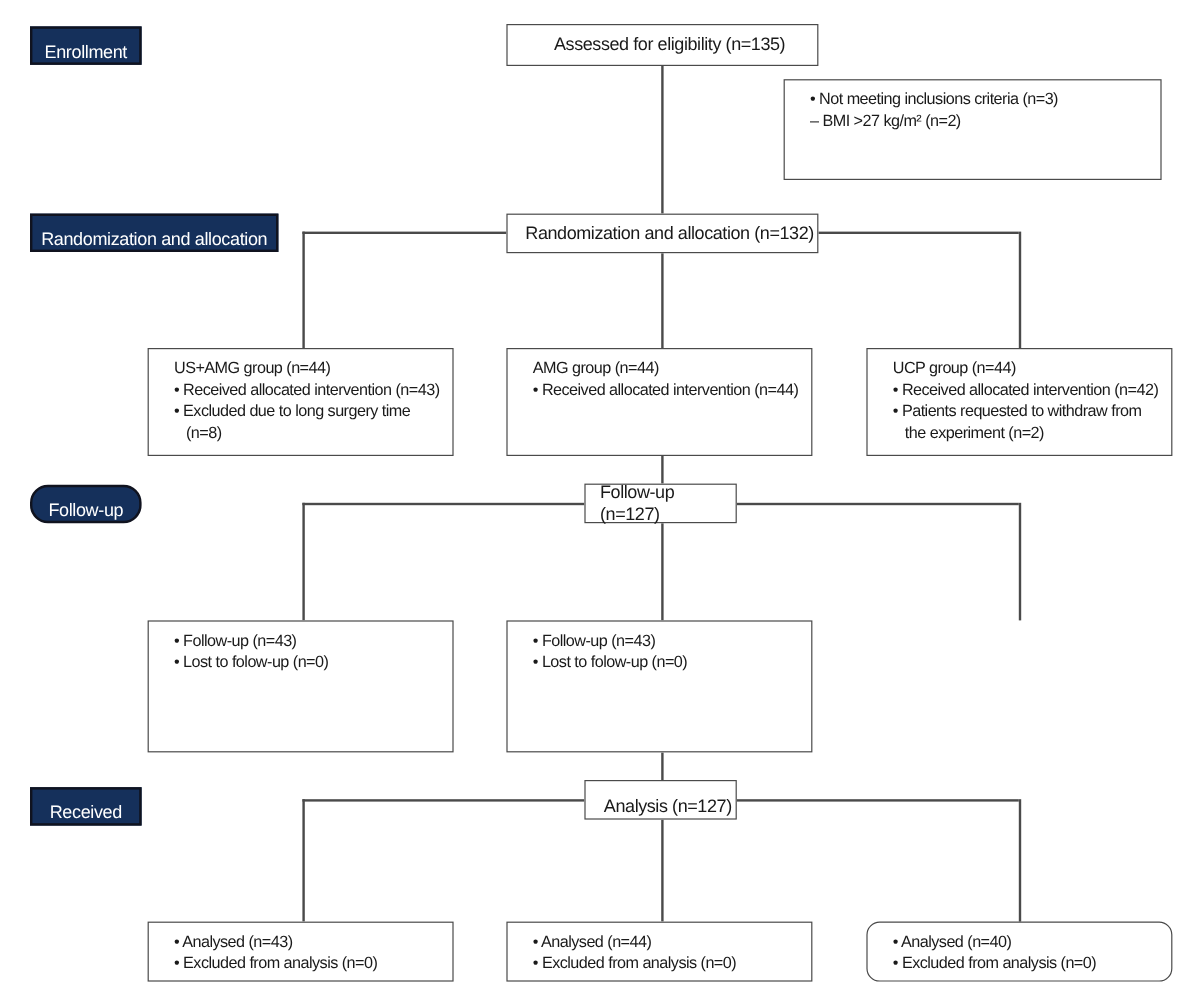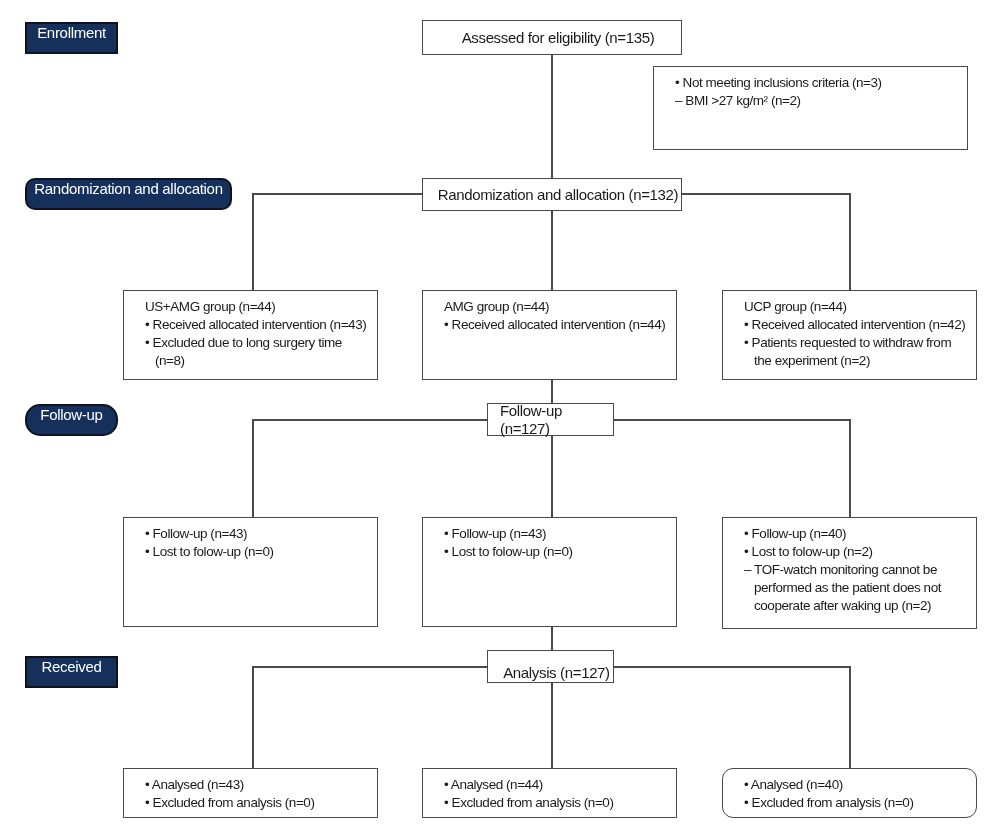--- a/index.html
+++ b/index.html
@@ -10,21 +10,21 @@
     font-family:"Liberation Sans", sans-serif;
     color:#1a1a1a;
     overflow:hidden;
   }
   
   .stage{
     position:absolute;
     background:#15305b;
     border:2px solid #10131f;
     color:#ffffff;
-    display:flex;align-items:flex-start;justify-content:center;
+    display:flex;align-items:flex-end;justify-content:center;
     font-size:15px;letter-spacing:-0.3px;
     box-sizing:border-box;
   }
   
   .fbox{
     position:absolute;
     background:#ffffff;
     border:1.5px solid #4a4a4a;
     box-sizing:border-box;
     font-size:13.5px;
@@ -45,21 +45,21 @@
   .hline{height:1.5px;}
 </style>
 </head>
 <body>
 
 <div id="figure">
 
   <div class="stage" style="left:25px;top:22px;width:93px;height:32px;">
     <span>Enrollment</span>
   </div>
-  <div class="stage" style="left:25px;top:178px;width:207px;height:32px;border-radius:10px;">
+  <div class="stage" style="left:25px;top:178px;width:207px;height:32px;">
     <span>Randomization and allocation</span>
   </div>
   <div class="stage" style="left:25px;top:404px;width:93px;height:32px;border-radius:15px;">
     <span>Follow-up</span>
   </div>
   <div class="stage" style="left:25px;top:656px;width:93px;height:32px;">
     <span>Received</span>
   </div>
 
   <div class="vline" style="left:551px;top:55px;height:123px;"></div>
@@ -128,27 +128,20 @@
       <div class="line hang">• Follow-up (n=43)</div>
       <div class="line hang">• Lost to folow-up (n=0)</div>
     </div>
   </div>
   <div class="fbox" style="left:422px;top:517px;width:255px;height:110px;">
     <div class="pad">
       <div class="line hang">• Follow-up (n=43)</div>
       <div class="line hang">• Lost to folow-up (n=0)</div>
     </div>
   </div>
-  <div class="fbox" style="left:722px;top:517px;width:255px;height:112px;">
-    <div class="pad">
-      <div class="line hang">• Follow-up (n=40)</div>
-      <div class="line hang">• Lost to folow-up (n=2)</div>
-      <div class="line hang">– TOF-watch monitoring cannot be performed as the patient does not cooperate after waking up (n=2)</div>
-    </div>
-  </div>
 
   <div class="fbox center" style="left:487px;top:650px;width:127px;height:33px;align-items:flex-end;">
     <span>Analysis (n=127)</span>
   </div>
 
   <div class="fbox" style="left:123px;top:768px;width:255px;height:50px;">
     <div class="pad">
       <div class="line hang">• Analysed (n=43)</div>
       <div class="line hang">• Excluded from analysis (n=0)</div>
     </div>

